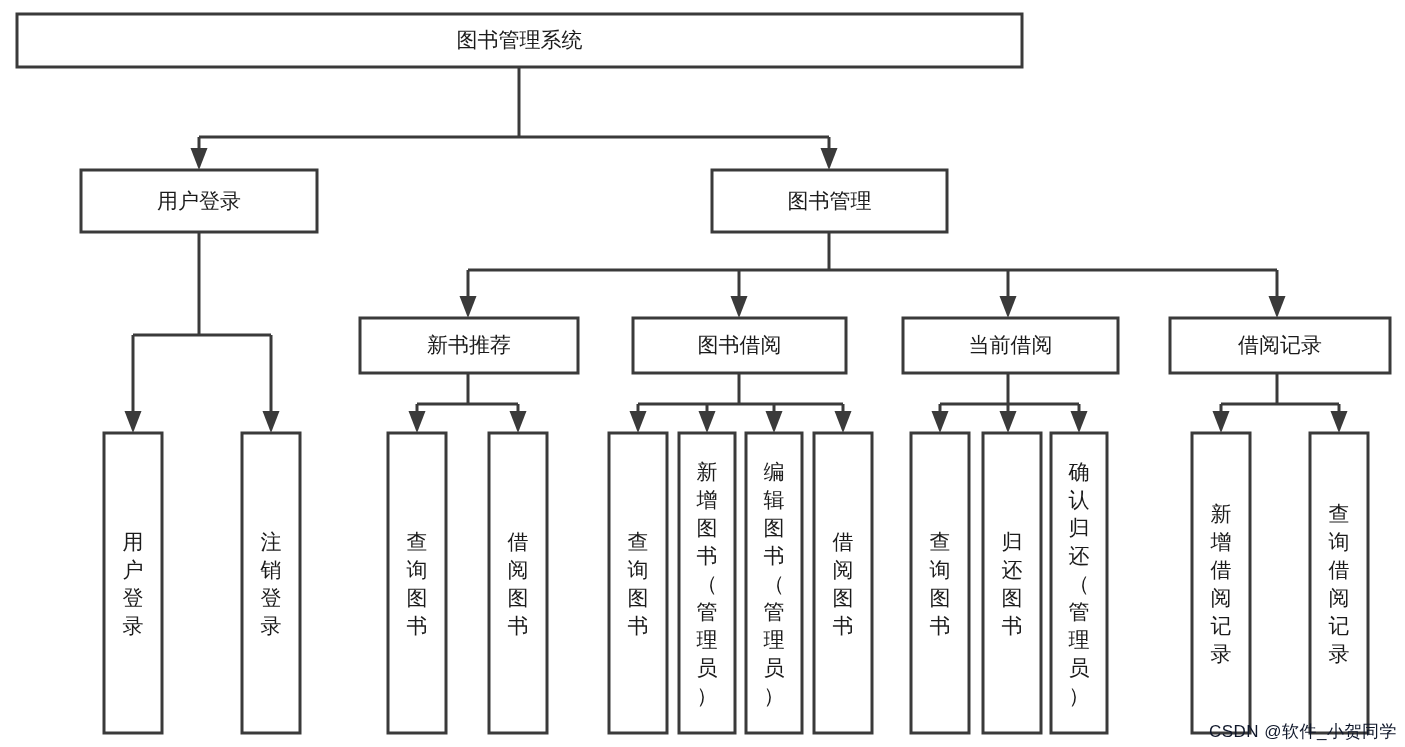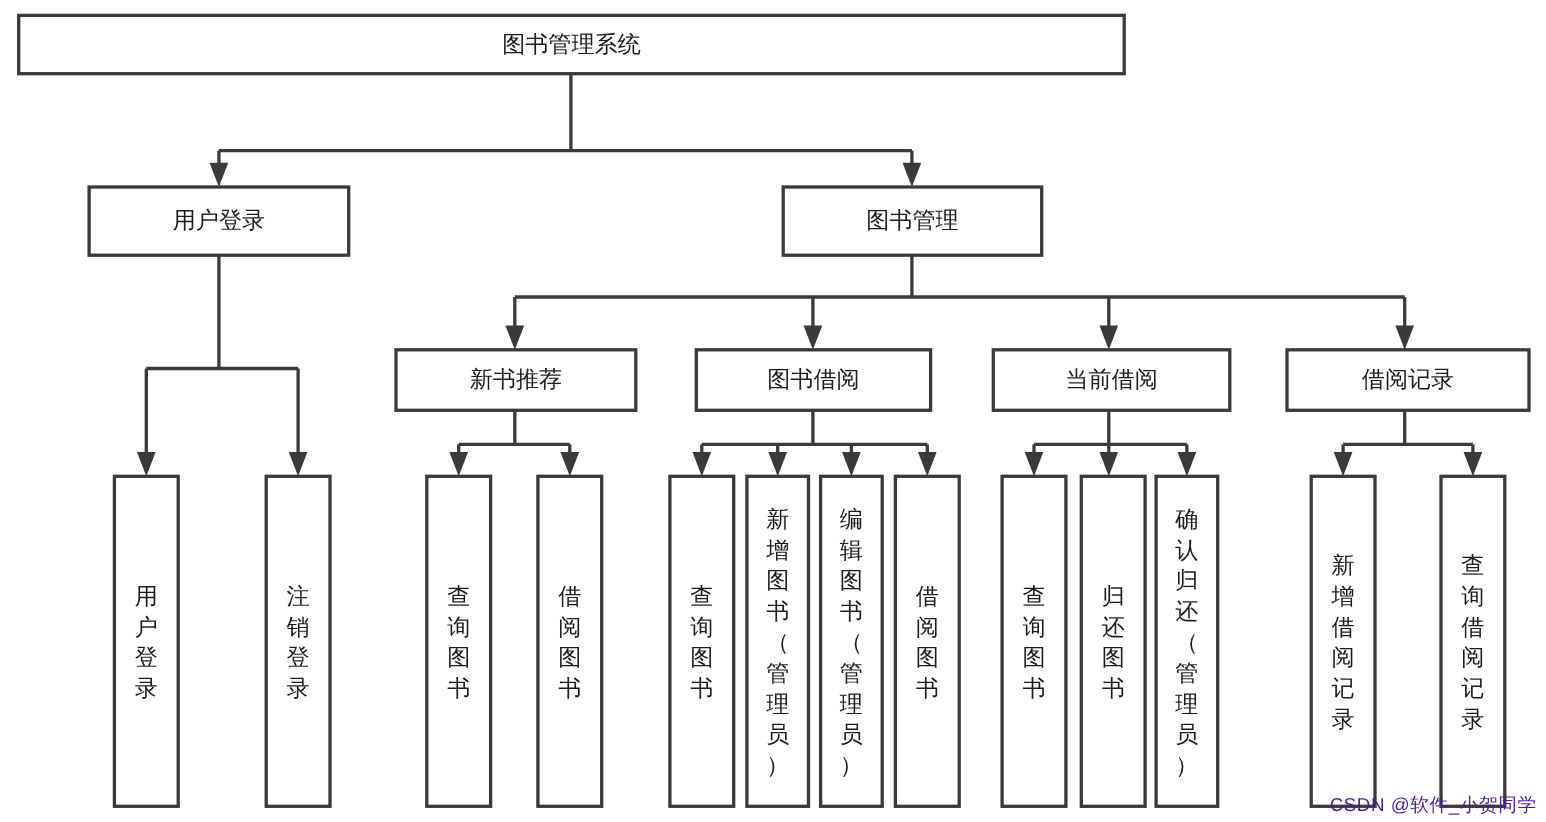--- a/index.html
+++ b/index.html
@@ -59,21 +59,21 @@
     font-size: 21px;
     fill: #1b1b1b;
     text-anchor: middle;
   }
   .watermark-text {
     position: absolute;
     right: 8px;
     bottom: 4px;
     font-family: "Liberation Sans", "DejaVu Sans", sans-serif;
     font-size: 17px;
-    color: #4c1d95;
+    color: #0f172a;
     letter-spacing: 0.5px;
     user-select: none;
     white-space: nowrap;
     margin-top: 31px;
   }
 </style>
 </head>
 <body>
 
 <div id="diagram-root">

